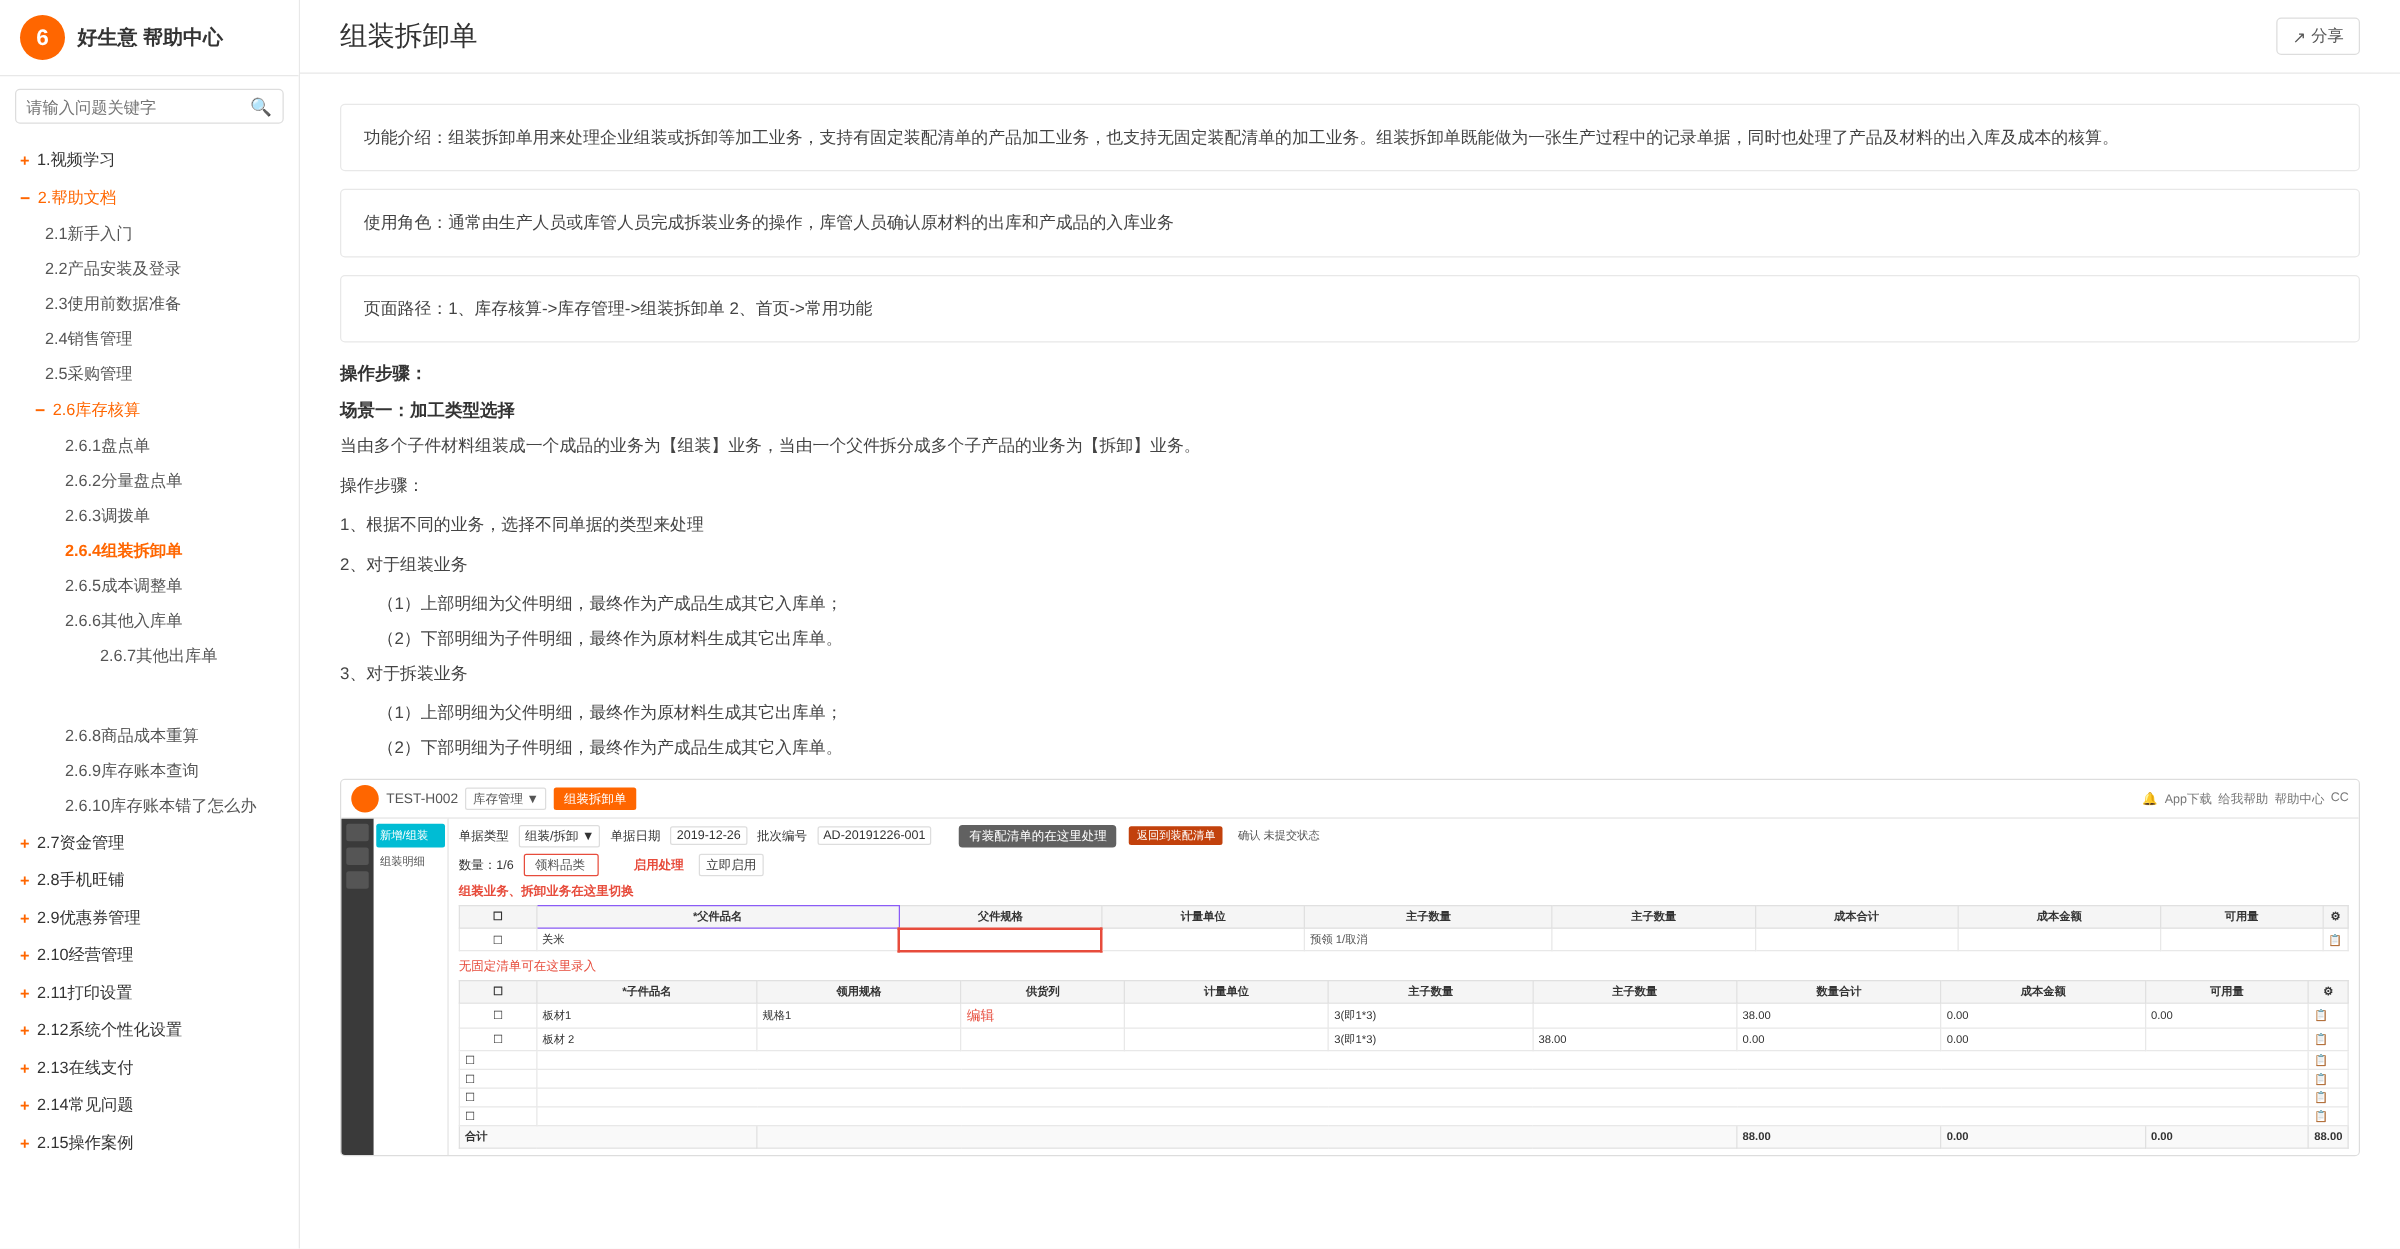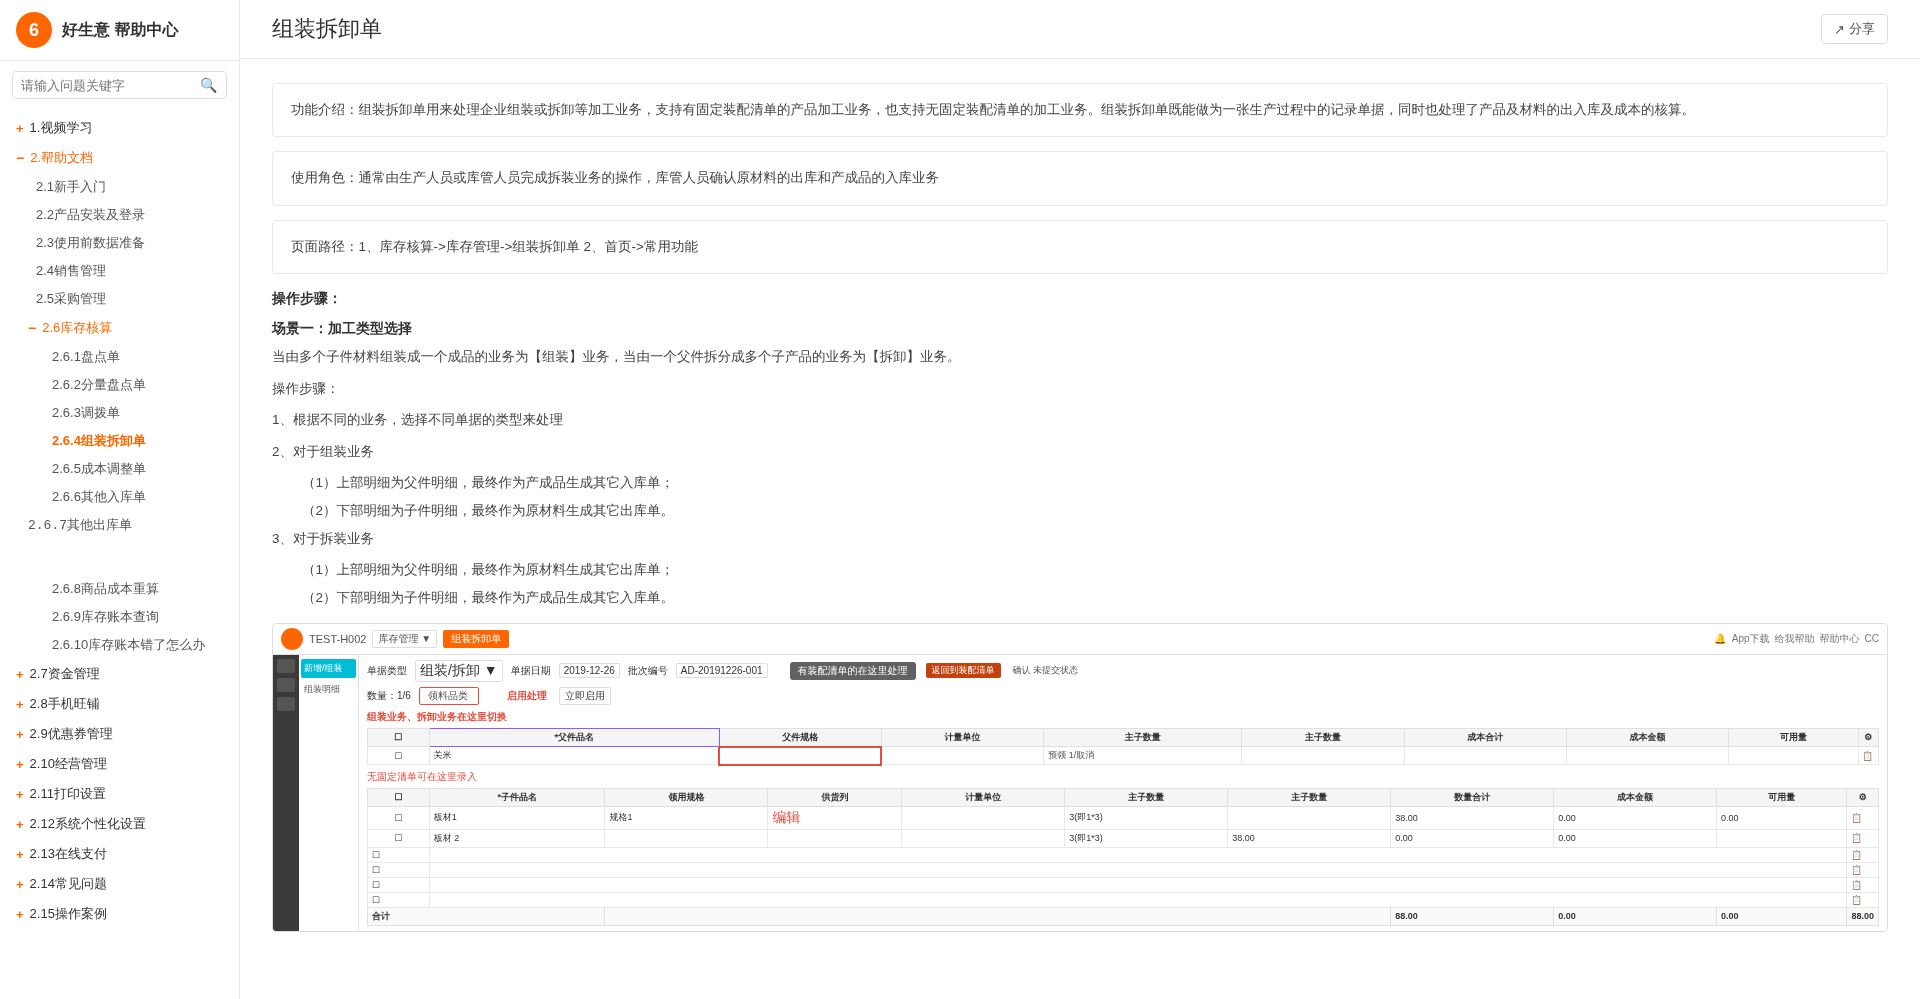--- a/index.html
+++ b/index.html
@@ -233,21 +233,21 @@
     </div>
     <div class="nav-sub-item active" style="padding-left: 52px;">
       <span>2.6.4组装拆卸单</span>
     </div>
     <div class="nav-sub-item" style="padding-left: 52px;">
       <span>2.6.5成本调整单</span>
     </div>
     <div class="nav-sub-item" style="padding-left: 52px;">
       <span>2.6.6其他入库单</span>
     </div>
-    <div class="nav-sub-item" style="padding-left: 28px; font-family: Liberation Mono, monospace;">
+    <div class="nav-sub-item" style="padding-left: 80px;">
       <span>2.6.7其他出库单</span>
     </div>
     <div class="nav-sub-item" style="padding-left: 52px; margin-top: 36px;">
       <span>2.6.8商品成本重算</span>
     </div>
     <div class="nav-sub-item" style="padding-left: 52px;">
       <span>2.6.9库存账本查询</span>
     </div>
     <div class="nav-sub-item" style="padding-left: 52px;">
       <span>2.6.10库存账本错了怎么办</span>
@@ -360,21 +360,21 @@
 
           <div style="background:#fff; width:60px; border-right:1px solid #e0e0e0; font-size:9px; color:#555; padding:4px 2px;">
             <div style="padding:3px; background:#00bcd4; color:#fff; border-radius:2px; margin-bottom:2px;">新增/组装</div>
             <div style="padding:3px; margin-bottom:2px;">组装明细</div>
           </div>
 
           <div style="flex:1; padding:5px 8px; background:#fff; position:relative;">
 
             <div style="display:flex; align-items:center; gap:8px; margin-bottom:5px; font-size:10px; flex-wrap:wrap;">
               <span>单据类型</span>
-              <span style="border:1px solid #ddd; padding:1px 4px; border-radius:2px; font-size:14px;">组装/拆卸 ▼</span>
+              <span style="border:1px solid #ddd; padding:1px 4px; border-radius:2px; font-size:10px;">组装/拆卸 ▼</span>
               <span>单据日期</span>
               <span style="border:1px solid #ddd; padding:1px 4px; border-radius:2px; font-size:10px;">2019-12-26</span>
               <span>批次编号</span>
               <span style="border:1px solid #ddd; padding:1px 4px; border-radius:2px; font-size:10px;">AD-20191226-001</span>
 
               <span style="background:rgba(30,30,30,0.7); color:#fff; padding:2px 8px; border-radius:3px; font-size:10px; margin-left:14px;">有装配清单的在这里处理</span>
               <span style="background:#c2410c; color:#fff; padding:1px 6px; border-radius:2px; font-size:9px; margin-left:2px;">返回到装配清单</span>
               <span style="margin-left:4px; font-size:9px; color:#555;">确认 未提交状态</span>
             </div>
 
@@ -437,21 +437,21 @@
                   <th style="border:1px solid #e0e0e0; padding:2px 4px;">成本金额</th>
                   <th style="border:1px solid #e0e0e0; padding:2px 4px;">可用量</th>
                   <th style="border:1px solid #e0e0e0; padding:2px 4px; width:24px;">⚙</th>
                 </tr>
               </thead>
               <tbody>
                 <tr>
                   <td style="border:1px solid #e8e8e8; padding:2px 4px; text-align:center;">☐</td>
                   <td style="border:1px solid #e8e8e8; padding:2px 4px;">板材1</td>
                   <td style="border:1px solid #e8e8e8; padding:2px 4px;">规格1</td>
-                  <td style="border:1px solid #e8e8e8; padding:2px 4px; color:#e74c3c; font-size:14px;margin-left:45px;">编辑</td>
+                  <td style="border:1px solid #e8e8e8; padding:2px 4px; color:#e74c3c; font-size:11px;margin-left:45px;">编辑</td>
                   <td style="border:1px solid #e8e8e8; padding:2px 4px;"></td>
                   <td style="border:1px solid #e8e8e8; padding:2px 4px;">3(即1*3)</td>
                   <td style="border:1px solid #e8e8e8; padding:2px 4px;"></td>
                   <td style="border:1px solid #e8e8e8; padding:2px 4px;">38.00</td>
                   <td style="border:1px solid #e8e8e8; padding:2px 4px;">0.00</td>
                   <td style="border:1px solid #e8e8e8; padding:2px 4px;">0.00</td>
                   <td style="border:1px solid #e8e8e8; padding:2px 4px;">📋</td>
                 </tr>
                 <tr>
                   <td style="border:1px solid #e8e8e8; padding:2px 4px; text-align:center;">☐</td>

